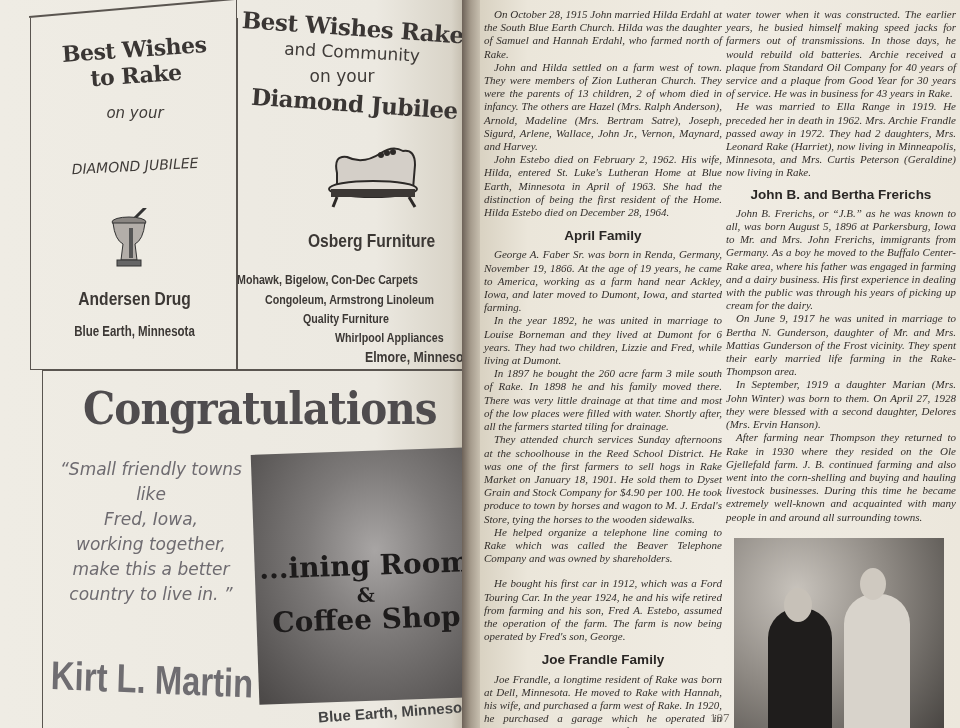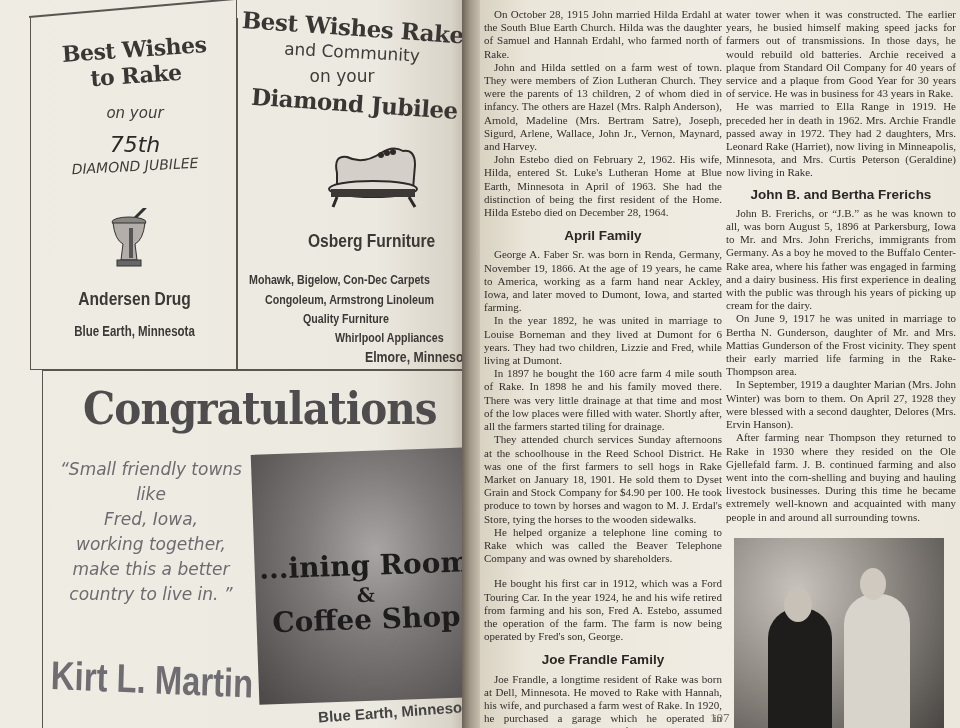--- a/index.html
+++ b/index.html
@@ -57,21 +57,21 @@
   
   .gutter { position: absolute; left: 462px; top: 0; width: 22px; height: 728px;
     background: linear-gradient(90deg, #6d6258 0%, #a69c8d 40%, #d6cfbf 100%); }
 
   
   .right-page { position: absolute; left: 480px; top: 0; width: 480px; height: 728px;
     background: linear-gradient(90deg, #d9d2c2 0%, #ebe6da 10%, #f0ece3 50%, #ece7dc 100%); }
   .col { position: absolute; font-size: 11px; line-height: 13.2px; text-align: justify; color: #322e2b; }
   .col-left { left: 4px; top: 8px; width: 238px; }
   .col-right { left: 246px; top: 8px; width: 230px; }
-  .col p { text-indent: 10px; margin: 0; }
+  .col p { text-indent: 10px; margin: 0; font-style: italic; }
   .col h2 { font-family: "Liberation Sans", sans-serif; font-weight: bold; font-size: 13.5px; text-align: center; margin: 10px 0 6px; color: #2a2725; }
   .gap { height: 12px; }
   .fr-photo { position: relative; width: 210px; height: 212px; margin: 14px 0 0 8px;
     background: radial-gradient(ellipse at 30% 25%, #c8c3bc 0%, #8d8882 45%, #3f3c39 100%); overflow: hidden; }
   .fr-man { position: absolute; left: 34px; top: 70px; width: 64px; height: 142px; background: #1f1d1c; border-radius: 30px 30px 0 0; }
   .fr-man-head { position: absolute; left: 50px; top: 50px; width: 28px; height: 34px; background: #c7c1b8; border-radius: 50%; }
   .fr-woman { position: absolute; left: 110px; top: 56px; width: 66px; height: 156px; background: #d8d3cb; border-radius: 30px 30px 4px 4px; }
   .fr-woman-head { position: absolute; left: 126px; top: 30px; width: 26px; height: 32px; background: #cfc9c0; border-radius: 50%; }
   .page-num { position: absolute; left: 230px; bottom: 2px; font-size: 13px; color: #7a756d; }
 </style>
@@ -79,21 +79,20 @@
 <body>
 
 <div class="left-page">
 
   <div class="ad-frame ad-andersen">
     <div class="abs center blackletter a-title1">
       <div>Best Wishes</div>
       <div>to Rake</div>
     </div>
     <div class="abs center thin-sans a-onyour">on your</div>
-    <div class="abs center a-75">75th</div>
     <div class="abs center thin-sans a-diamond">DIAMOND JUBILEE</div>
     <svg class="abs mortar" viewBox="0 0 44 60">
       <line x1="22" y1="14" x2="36" y2="0" stroke="#333" stroke-width="3" stroke-linecap="round"></line>
       <ellipse cx="20" cy="14" rx="17" ry="5" fill="#8a8682" stroke="#333" stroke-width="1"></ellipse>
       <path d="M4 15 Q6 32 14 36 L12 52 L28 52 L26 36 Q34 32 36 15 Z" fill="#b3aea9" stroke="#333" stroke-width="1"></path>
       <rect x="8" y="52" width="24" height="6" fill="#666" stroke="#333" stroke-width="1"></rect>
       <rect x="20" y="20" width="4" height="30" fill="#555"></rect>
     </svg>
     <div class="abs center a-name">
       <span class="condensed">Andersen Drug</span>
@@ -114,21 +113,21 @@
       <rect x="8" y="44" width="84" height="8" fill="#3c3835"></rect>
       <line x1="14" y1="52" x2="10" y2="62" stroke="#2c2927" stroke-width="3"></line>
       <line x1="86" y1="52" x2="92" y2="62" stroke="#2c2927" stroke-width="3"></line>
       <circle cx="58" cy="10" r="3" fill="#2c2927"></circle>
         <circle cx="64" cy="8" r="3" fill="#2c2927"></circle>
         <circle cx="70" cy="7" r="3" fill="#2c2927"></circle>
     </svg>
     <div class="abs center o-name">
       <span class="condensed">Osberg Furniture</span>
     </div>
-    <div class="abs o-line" style="left:12px; top:272px;"><span class="condensed" style="transform-origin:left">Mohawk, Bigelow, Con-Dec Carpets</span></div>
+    <div class="abs o-line" style="left:0; top:272px;"><span class="condensed" style="transform-origin:left">Mohawk, Bigelow, Con-Dec Carpets</span></div>
     <div class="abs o-line" style="left:28px; top:292px;"><span class="condensed" style="transform-origin:left">Congoleum, Armstrong Linoleum</span></div>
     <div class="abs o-line" style="left:66px; top:311px;"><span class="condensed" style="transform-origin:left">Quality Furniture</span></div>
     <div class="abs o-line" style="left:98px; top:330px;"><span class="condensed" style="transform-origin:left">Whirlpool Appliances</span></div>
     <div class="abs o-line" style="left:128px; top:348px; font-size:15px;"><span class="condensed" style="transform-origin:left">Elmore, Minnesota</span></div>
   </div>
 
   <div class="ad-frame ad-martin">
     <div class="abs blackletter m-congrats">Congratulations</div>
     <div class="abs m-quote center">
       <span>“Small friendly towns like</span>
@@ -151,21 +150,21 @@
 
 <div class="right-page">
   <div class="col col-left">
     <p>On October 28, 1915 John married Hilda Erdahl at the South Blue Earth Church. Hilda was the daughter of Samuel and Hannah Erdahl, who farmed north of Rake.</p>
     <p>John and Hilda settled on a farm west of town. They were members of Zion Lutheran Church. They were the parents of 13 children, 2 of whom died in infancy. The others are Hazel (Mrs. Ralph Anderson), Arnold, Madeline (Mrs. Bertram Satre), Joseph, Sigurd, Arlene, Wallace, John Jr., Vernon, Maynard, and Harvey.</p>
     <p>John Estebo died on February 2, 1962. His wife, Hilda, entered St. Luke's Lutheran Home at Blue Earth, Minnesota in April of 1963. She had the distinction of being the first resident of the Home. Hilda Estebo died on December 28, 1964.</p>
 
     <h2>April Family</h2>
     <p>George A. Faber Sr. was born in Renda, Germany, November 19, 1866. At the age of 19 years, he came to America, working as a farm hand near Ackley, Iowa, and later moved to Dumont, Iowa, and started farming.</p>
     <p>In the year 1892, he was united in marriage to Louise Borneman and they lived at Dumont for 6 years. They had two children, Lizzie and Fred, while living at Dumont.</p>
-    <p>In 1897 he bought the 160 acre farm 4 mile south of Rake. In 1898 he and his family moved there. There was very little drainage at that time and most of the low places were filled with water. Shortly after, all the farmers started tiling for drainage.</p>
+    <p>In 1897 he bought the 260 acre farm 3 mile south of Rake. In 1898 he and his family moved there. There was very little drainage at that time and most of the low places were filled with water. Shortly after, all the farmers started tiling for drainage.</p>
     <p>They attended church services Sunday afternoons at the schoolhouse in the Reed School District. He was one of the first farmers to sell hogs in Rake Market on January 18, 1901. He sold them to Dyset Grain and Stock Company for $4.90 per 100. He took produce to town by horses and wagon to M. J. Erdal's Store, tying the horses to the wooden sidewalks.</p>
     <p>He helped organize a telephone line coming to Rake which was called the Beaver Telephone Company and was owned by shareholders.</p>
     <div class="gap"></div>
     <p>He bought his first car in 1912, which was a Ford Touring Car. In the year 1924, he and his wife retired from farming and his son, Fred A. Estebo, assumed the operation of the farm. The farm is now being operated by Fred's son, George.</p>
 
     <h2>Joe Frandle Family</h2>
     <p>Joe Frandle, a longtime resident of Rake was born at Dell, Minnesota. He moved to Rake with Hannah, his wife, and purchased a farm west of Rake. In 1920, he purchased a garage which he operated in partnership with his son Archie for 30 years.</p>
 
   </div>
 

